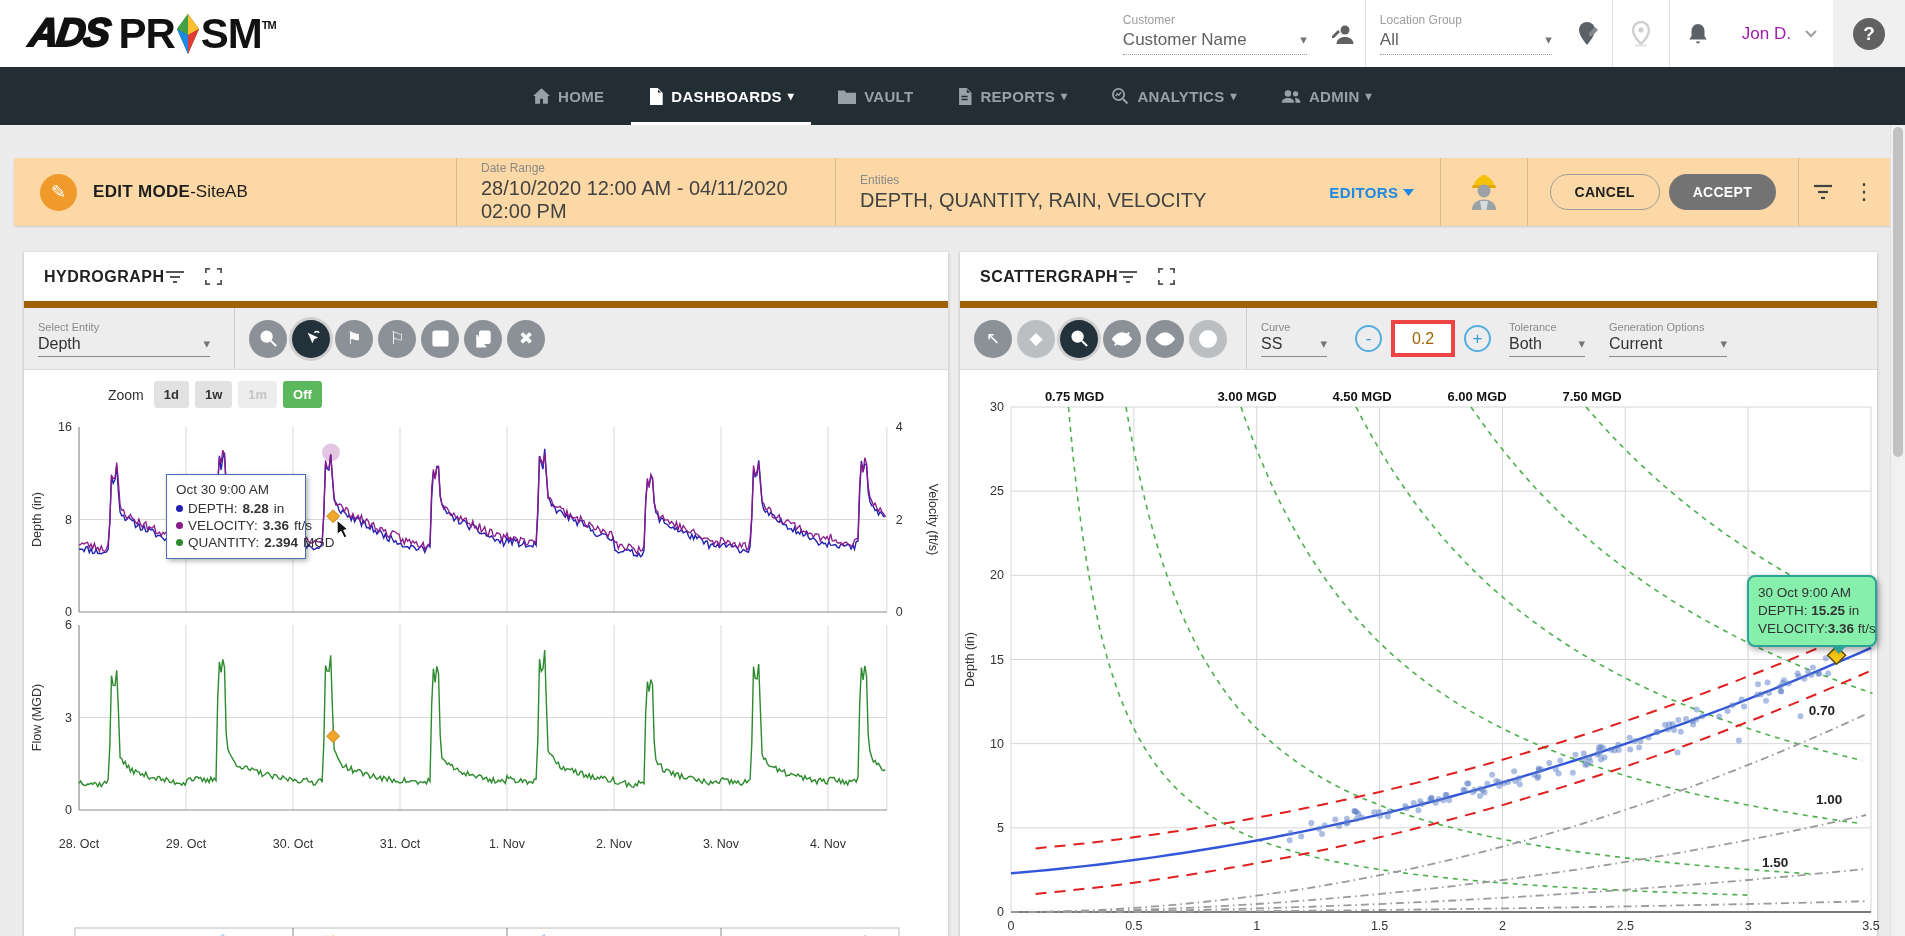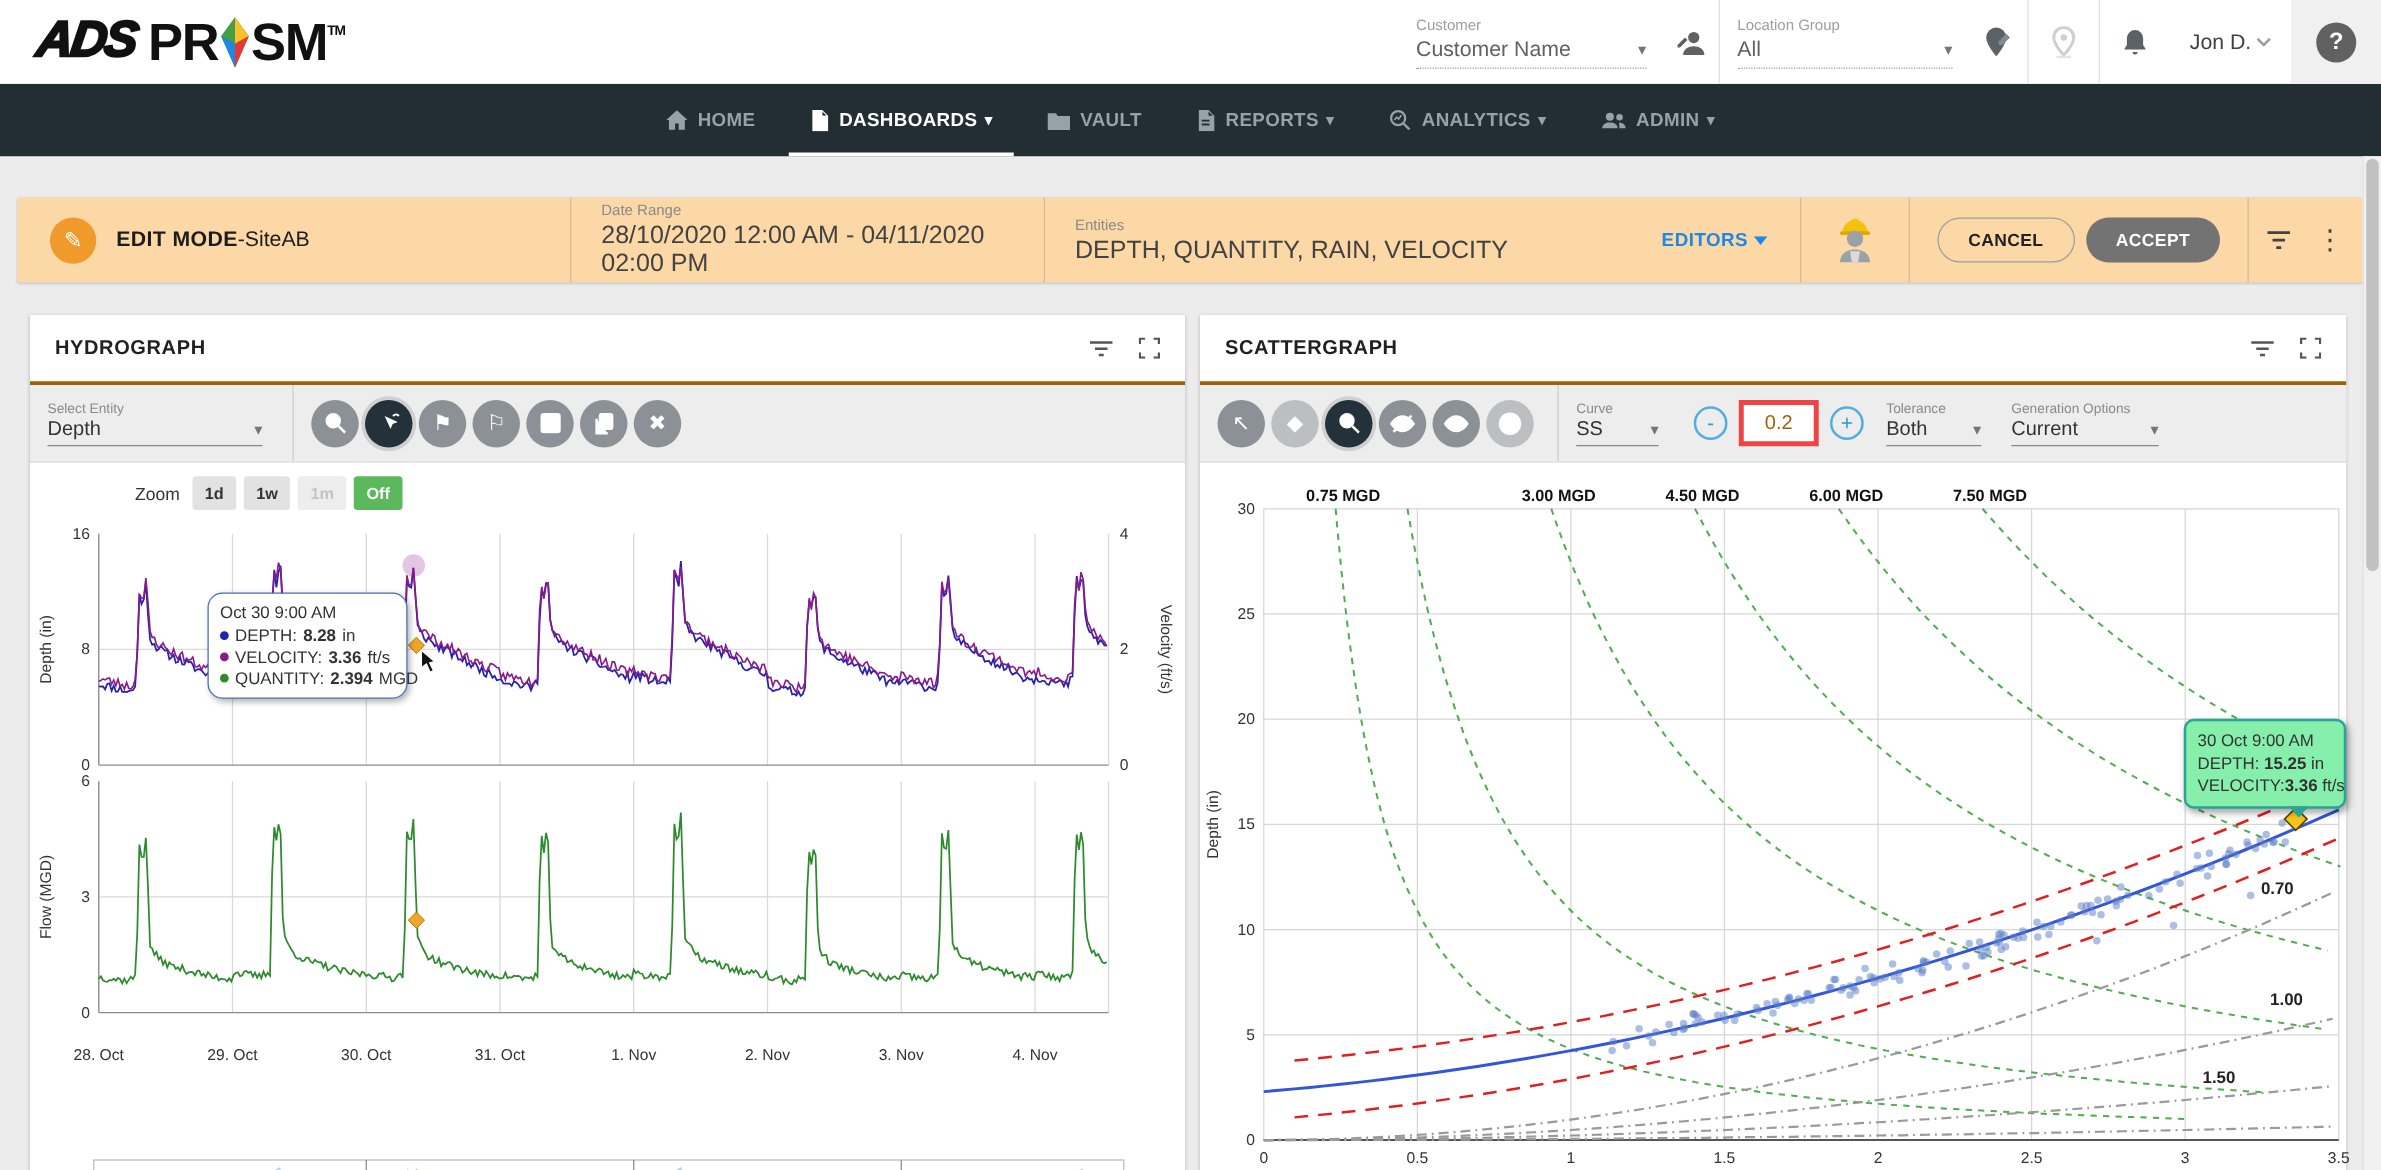--- a/index.html
+++ b/index.html
@@ -14,21 +14,21 @@
   .logo-prism { font-size:42px; font-weight:bold; color:#111; letter-spacing:-1px; margin-left:10px; display:flex; align-items:center;}
   .logo-tm { font-size:11px; font-weight:bold; margin-top:-18px; }
   .hdr-right { margin-left:auto; display:flex; align-items:center; height:100%; }
   .hdr-field { display:flex; flex-direction:column; justify-content:center; padding:0 14px; }
   .hdr-label { font-size:12px; color:#9e9e9e; margin-bottom:3px; }
   .hdr-valrow { display:flex; align-items:center; border-bottom:1px dotted #9e9e9e; padding-bottom:4px; }
   .hdr-value { font-size:17px; color:#616161;text-align:right; }
   .caret { color:#757575; font-size:13px; margin-left:auto; padding-left:26px; }
   .hdr-sep { width:1px; background:#e0e0e0; height:100%; }
   .hdr-iconbtn { width:56px; height:100%; display:flex; align-items:center; justify-content:center; cursor:pointer; }
-  .username { font-size:17px; color:#404040; display:flex; align-items:center; gap:4px; padding:0 16px; }
+  .username { font-size:17px; color:#a21caf; display:flex; align-items:center; gap:14px; padding:0 16px; }
   .help-area { width:72px; height:100%; background:#f0f0f0; display:flex; align-items:center; justify-content:center; }
   .help-circle { width:32px; height:32px; border-radius:50%; background:#616161; color:#fff; font-weight:bold;
     font-size:19px; display:flex; align-items:center; justify-content:center; }
 
   
   .navbar { height:58px; background:#232e34; display:flex; align-items:stretch; justify-content:center; gap:10px; }
   .nav-item { display:flex; align-items:center; gap:8px; padding:0 17px; color:#97a1a8; font-size:15px;
     font-weight:bold; position:relative; cursor:pointer; letter-spacing:.3px; }
   .nav-item svg { fill:#97a1a8; }
   .nav-item.active { color:#fff; }
@@ -59,22 +59,22 @@
   .btn-accept { border:none; border-radius:18px; padding:10px 24px; font-size:14px; font-weight:bold;
     color:#fff; cursor:pointer; margin-right:22px; letter-spacing:.3px; font-family:"Liberation Sans",sans-serif;}
   .bn-icon { padding:0 13px; display:flex; align-items:center; cursor:pointer; }
   .kebab { font-size:22px; color:#424242; padding:0 16px 0 6px; cursor:pointer; }
 
   
   .panels { display:flex; gap:12px; margin:26px 28px 0 24px; align-items:flex-start; }
   .panel { background:#fff; box-shadow:0 1px 3px rgba(0,0,0,.25); height:760px; }
   .panel-hydro { width:924px; flex:none; }
   .panel-scatter { flex:1; }
-  .panel-head { height:56px; display:flex; align-items:center; justify-content:space-between;
-    padding:0 20px; border-bottom:3px solid #a16207; }
+  .panel-head { height:56px; display:flex; align-items:center; justify-content:flex-start;
+    padding:0 20px; border-bottom:7px solid #a16207; }
   .panel-title { font-size:16px; font-weight:bold; color:#212121; letter-spacing:.5px; }
   .panel-head-icons { display:flex; gap:20px; align-items:center; }
   .panel-toolbar { height:62px; background:#ededed; display:flex; align-items:center; padding:0 14px;
     border-bottom:1px solid #ddd; }
   .tb-field { display:flex; flex-direction:column; justify-content:center; margin-right:10px; }
   .tb-label { font-size:11px; color:#8a8a8a; margin-bottom:2px; }
   .tb-valrow { display:flex; align-items:center; border-bottom:1px solid #8a8a8a; padding-bottom:3px; }
   .tb-value { font-size:16px; color:#333; }
   .tb-sep { width:1px; background:#ccc; align-self:stretch; margin:0 14px; }
   .cbtn { width:38px; height:38px; border-radius:50%; background:#8b9197; color:#fff; border:none;
@@ -92,22 +92,22 @@
   .zoom-row { position:absolute; top:11px; left:84px; display:flex; align-items:center; z-index:3; }
   .zoom-lbl { font-size:14px; color:#333; margin-right:10px; }
   .zbtn { height:27px; padding:0 10px; background:#e2e2e2; border:none; border-radius:3px; font-weight:bold;
     font-size:13px; color:#333; margin-right:6px; cursor:pointer; font-family:"Liberation Sans",sans-serif;}
   .zbtn.disabled { background:#ededed; color:#c4c4c4; }
   .zbtn.on { color:#fff; }
 
   .chart-svg { position:absolute; left:0; }
   .chart-svg text { font-family:"Liberation Sans",sans-serif; }
 
-  .tooltip-hydro { position:absolute; left:142px; top:104px; width:160px; background:#fff;
-    border:1px solid #4a6fb5; border-radius:12px; box-shadow:2px 2px 5px rgba(0,0,0,.3);
+  .tooltip-hydro { position:absolute; left:142px; top:104px; width:140px; background:#fff;
+    border:1px solid #4a6fb5; border-radius:0; box-shadow:2px 2px 5px rgba(0,0,0,.3);
     padding:7px 9px; font-size:13.5px; color:#333; z-index:4; }
   .tt-title { margin-bottom:3px; }
   .tt-row { display:flex; align-items:center; gap:5px; line-height:17px; white-space:nowrap;}
   .tt-dot { width:7px; height:7px; border-radius:50%; flex:none; }
 
   .tooltip-scatter { position:absolute; left:787px; top:205px; width:130px; background:#86efac;
     border:2px solid #2aa398; border-radius:8px; box-shadow:2px 3px 6px rgba(0,0,0,.35);
     padding:7px 9px; font-size:13.5px; color:#333; z-index:4; line-height:18px; white-space:nowrap;}
   .tooltip-scatter::after { content:""; position:absolute; bottom:-9px; left:82px; width:0; height:0;
     border-left:8px solid transparent; border-right:8px solid transparent; border-top:9px solid #2aa398; }

